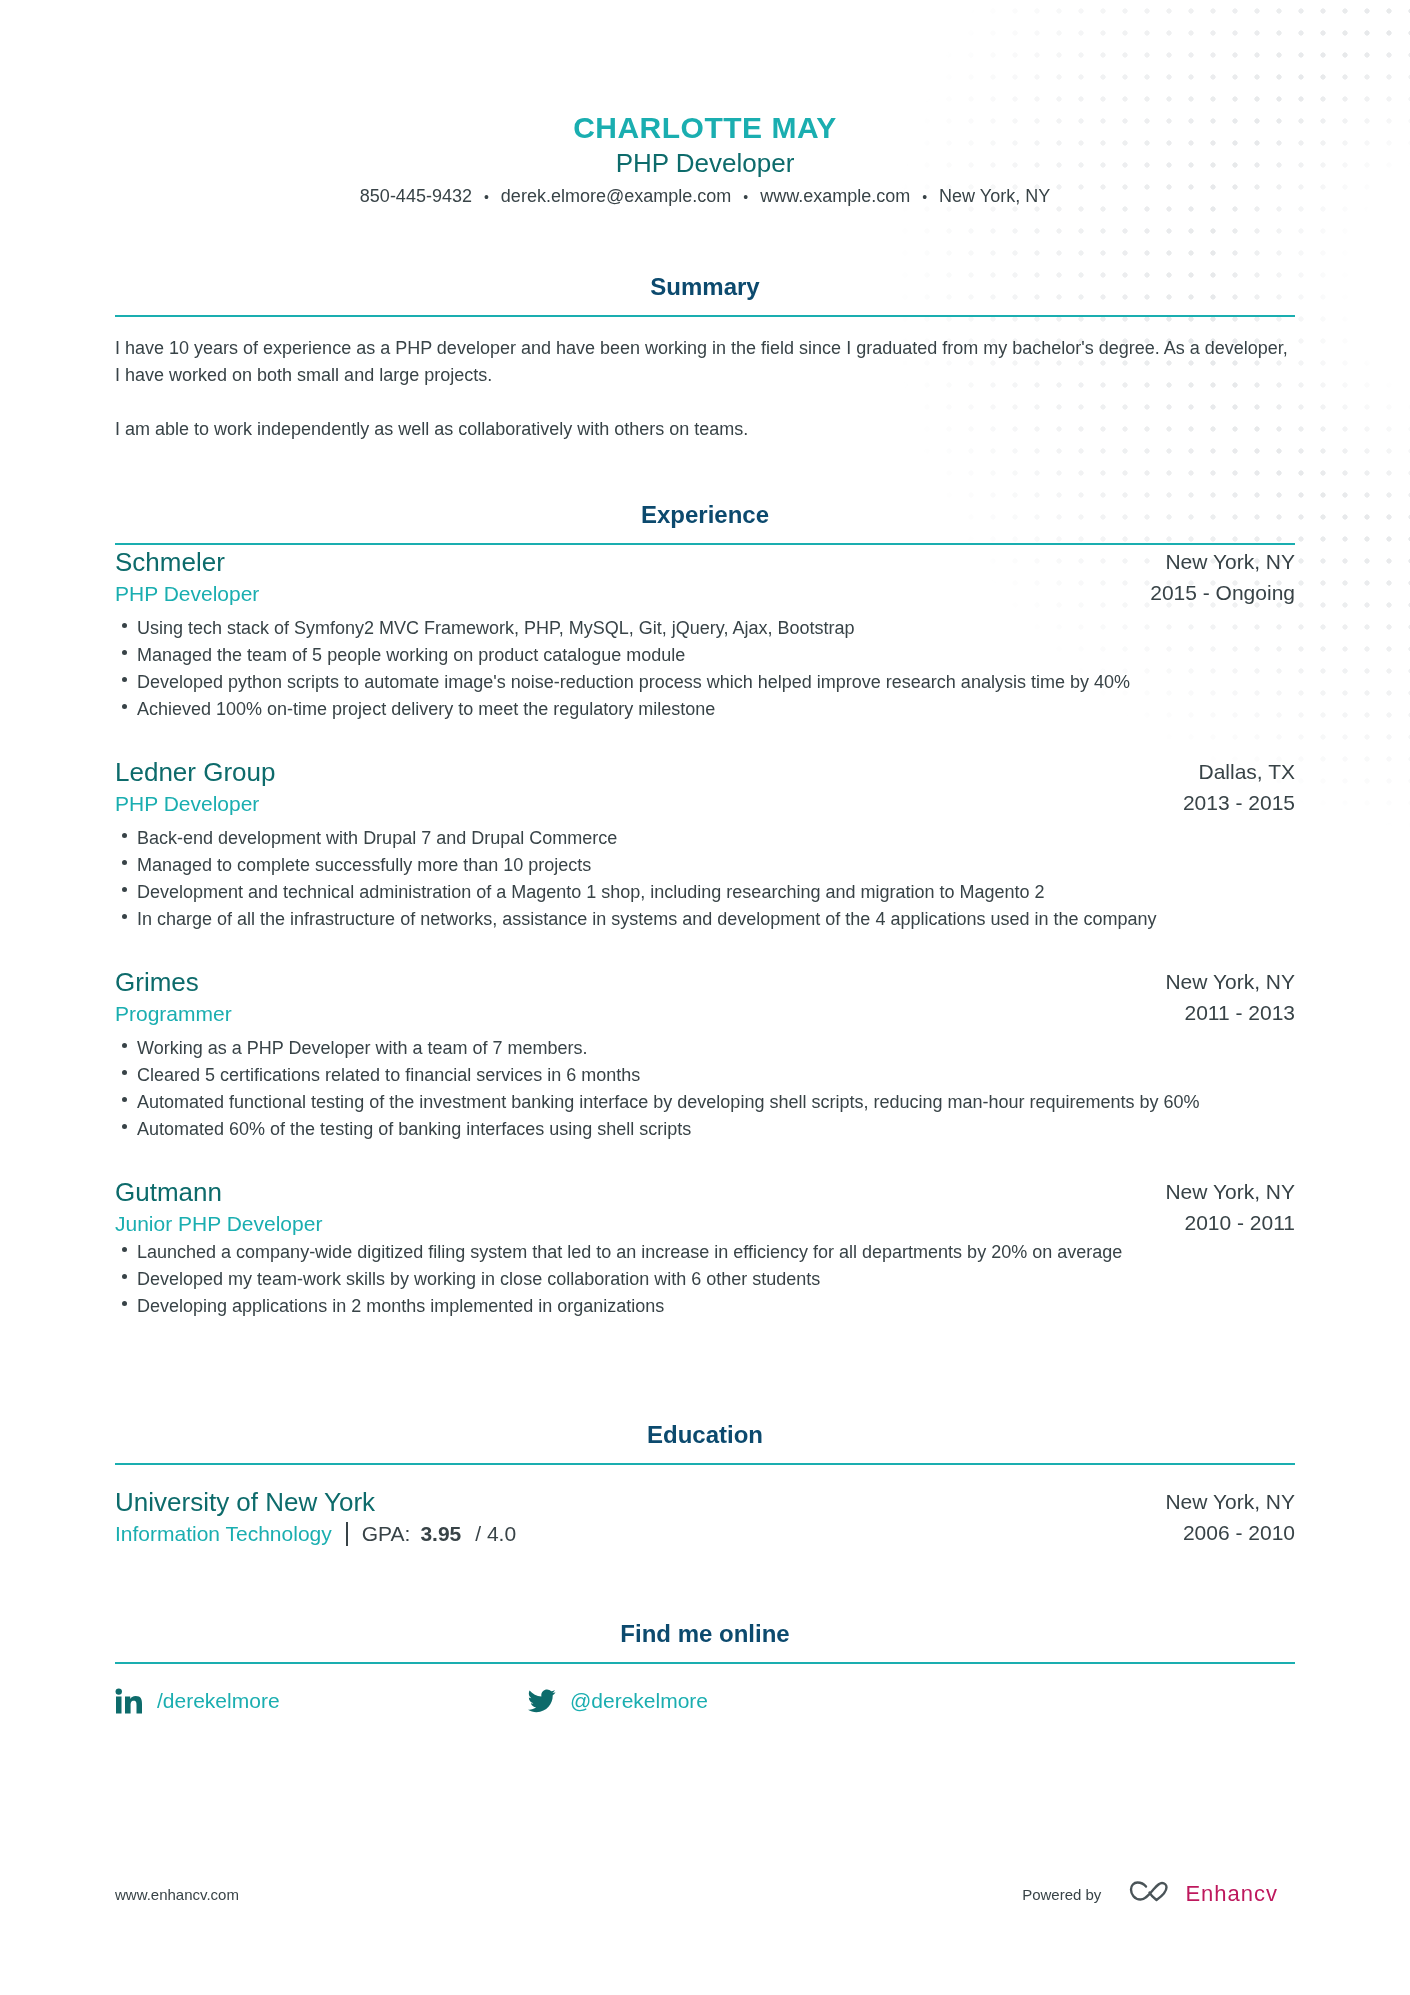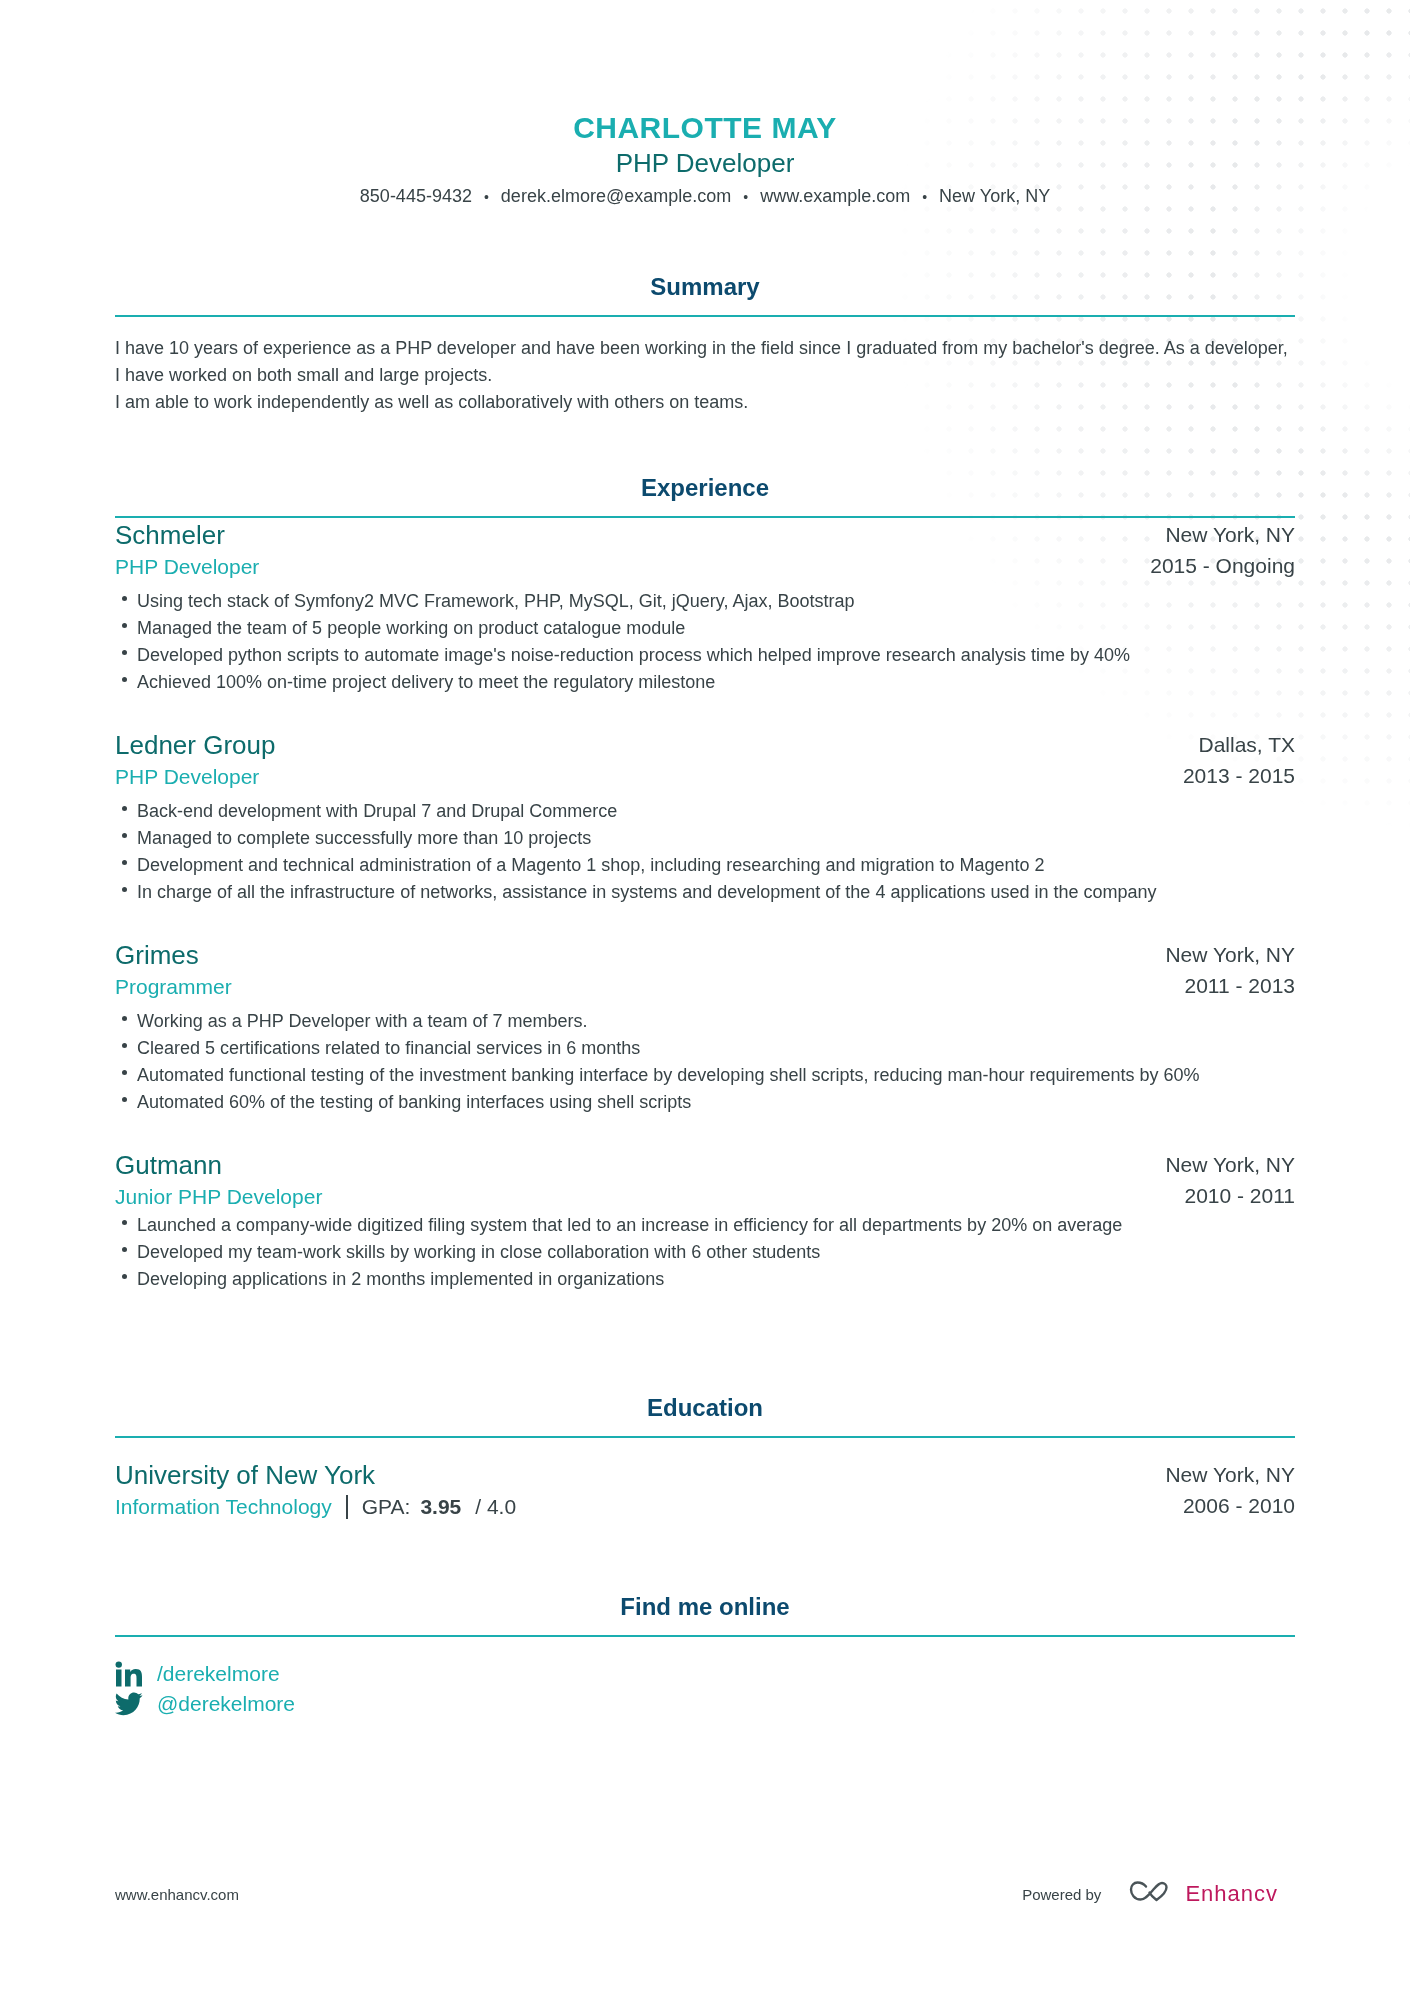--- a/index.html
+++ b/index.html
@@ -30,21 +30,21 @@
 
   
   .section { margin-top: 0; }
   .section-title {
     text-align: center; font-size: 24px; color: #0c4a6e; line-height: 30px;
     padding-bottom: 13px; border-bottom: 2px solid #1aaeb0;
   }
   .summary-sec { margin-top: 62px; }
   .summary p { font-size: 18px; line-height: 27px; color: #384347; }
   .summary .p1 { margin-top: 18px; }
-  .summary .p2 { }
+  .summary .p2 { margin-top: 27px; }
 
   .exp-sec { margin-top: 57px; }
   .entry { }
   .entry + .entry { margin-top: 32px; }
   .entry-top { display: flex; justify-content: space-between; align-items: flex-start; }
   .company { font-size: 26px; color: #0d6b6b; line-height: 34px; }
   .role { font-size: 21px; color: #1aaeb0; line-height: 30px; }
   .meta { text-align: right; font-size: 21px; color: #384347; line-height: 34px; }
   .meta .date { line-height: 28px; }
   .bullets { list-style: none; margin-top: 6px; }
@@ -60,21 +60,21 @@
   .edu-sec { margin-top: 100px; }
   .edu-sec .entry { margin-top: 20px; }
   .degree-line { font-size: 21px; line-height: 30px; display: flex; align-items: center; }
   .degree { color: #1aaeb0; }
   .divider { width: 2px; height: 24px; background: #384347; margin: 0 14px 0 14px; display: inline-block; }
   .gpa-label { color: #384347; }
   .gpa-val { font-weight: 700; color: #384347; margin-left: 10px; }
   .gpa-max { color: #384347; margin-left: 14px; }
 
   .online-sec { margin-top: 70px; }
-  .online { display: flex; margin-top: 22px; flex-direction: column; }
+  .online { display: flex; margin-top: 22px; }
   .online-item { display: flex; align-items: center; width: 413px; }
   .online-item .icon { width: 30px; height: 28px; display: inline-flex; align-items: center; justify-content: flex-start; margin-right: 12px; }
   .online-item .handle { font-size: 21px; color: #1aaeb0; line-height: 30px; }
 
   
   .footer {
     position: absolute; left: 115px; right: 132px; top: 1880px;
     display: flex; justify-content: space-between; align-items: center;
   }
   .footer .site { font-size: 15px; color: #384347; }

